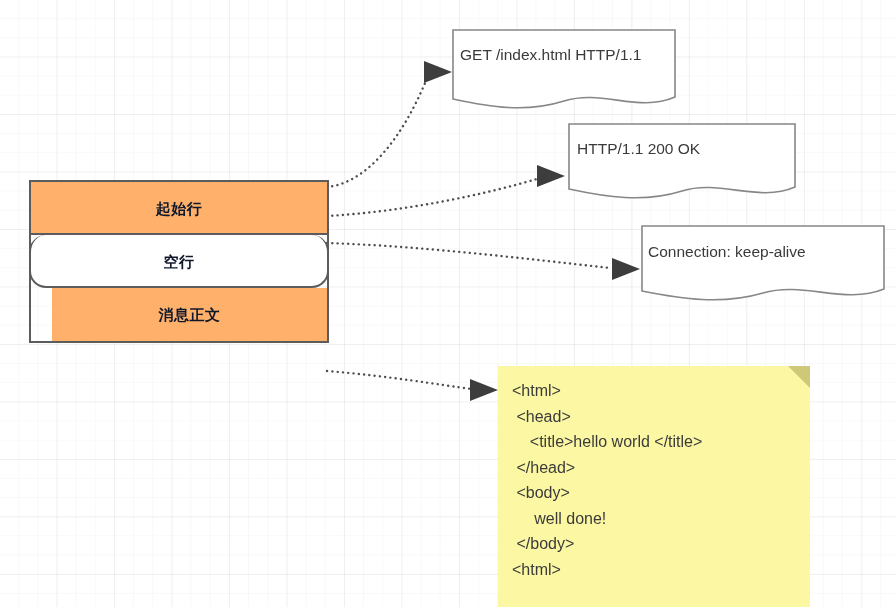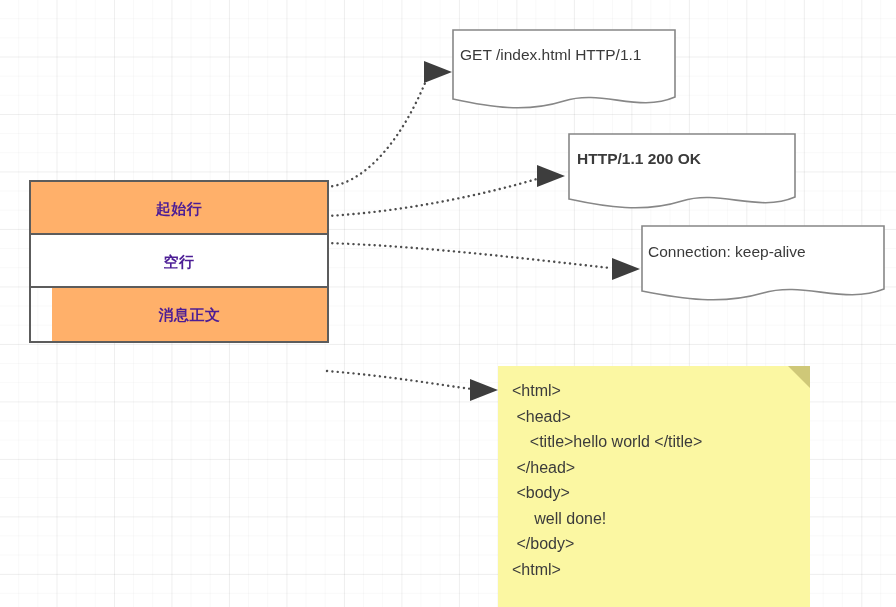--- a/index.html
+++ b/index.html
@@ -34,34 +34,35 @@
     top: 180px;
     width: 296px;
     border: 2px solid #5c5c5c;
     box-sizing: content-box;
   }
   .msg-row {
     height: 53px;
     line-height: 53px;
     text-align: center;
     font-size: 15px;
-    color: #4c1d95;
+    color: #0f172a;
     font-weight: 600;
     letter-spacing: 0.5px;
     box-sizing: border-box;
     background: #ffb06a;
     border-bottom: 2px solid #5c5c5c;
   }
   .msg-row.last { border-bottom: none; margin-left: 21px; }
   .msg-row.blank {
     background: #ffffff;
     border-left: 2px solid #5c5c5c;
     border-right: 2px solid #5c5c5c;
     margin-left: -2px;
     margin-right: -2px;
+    border-radius: 17px;
   }
 
   
   .doc-shape { position: absolute; }
   .doc-shape svg { position: absolute; left: 0; top: 0; overflow: visible; }
   .doc-text {
     position: absolute;
     font-size: 15.5px;
     color: #3a3a3a;
     white-space: nowrap;
@@ -158,21 +159,21 @@
     </div>
   </div>
 
   <div class="doc-shape" style="left:452px; top:29px; width:224px; height:82px;padding-left:8px;">
     <svg width="224" height="82" viewBox="0 0 224 82">
       <path d="M 1 1 L 223 1 L 223 68 C 186 84 150 60 112 72 C 74 84 38 78 1 70 Z" fill="#ffffff" stroke="#878787" stroke-width="1.6"></path>
     </svg>
     <div class="doc-text" style="left:8px; top:17px;">GET /index.html HTTP/1.1</div>
   </div>
 
-  <div class="doc-shape" style="left:568px; top:133px; width:228px; height:78px;font-weight:bold;">
+  <div class="doc-shape" style="left:568px; top:123px; width:228px; height:78px;">
     <svg width="228" height="78" viewBox="0 0 228 78">
       <path d="M 1 1 L 227 1 L 227 64 C 190 80 152 56 114 68 C 76 80 38 74 1 66 Z" fill="#ffffff" stroke="#878787" stroke-width="1.6"></path>
     </svg>
     <div class="doc-text" style="left:9px; top:17px;">HTTP/1.1 200 OK</div>
   </div>
 
   <div class="doc-shape" style="left:641px; top:225px; width:244px; height:78px;">
     <svg width="244" height="78" viewBox="0 0 244 78">
       <path d="M 1 1 L 243 1 L 243 64 C 203 80 163 56 122 68 C 81 80 41 74 1 66 Z" fill="#ffffff" stroke="#878787" stroke-width="1.6"></path>
     </svg>

